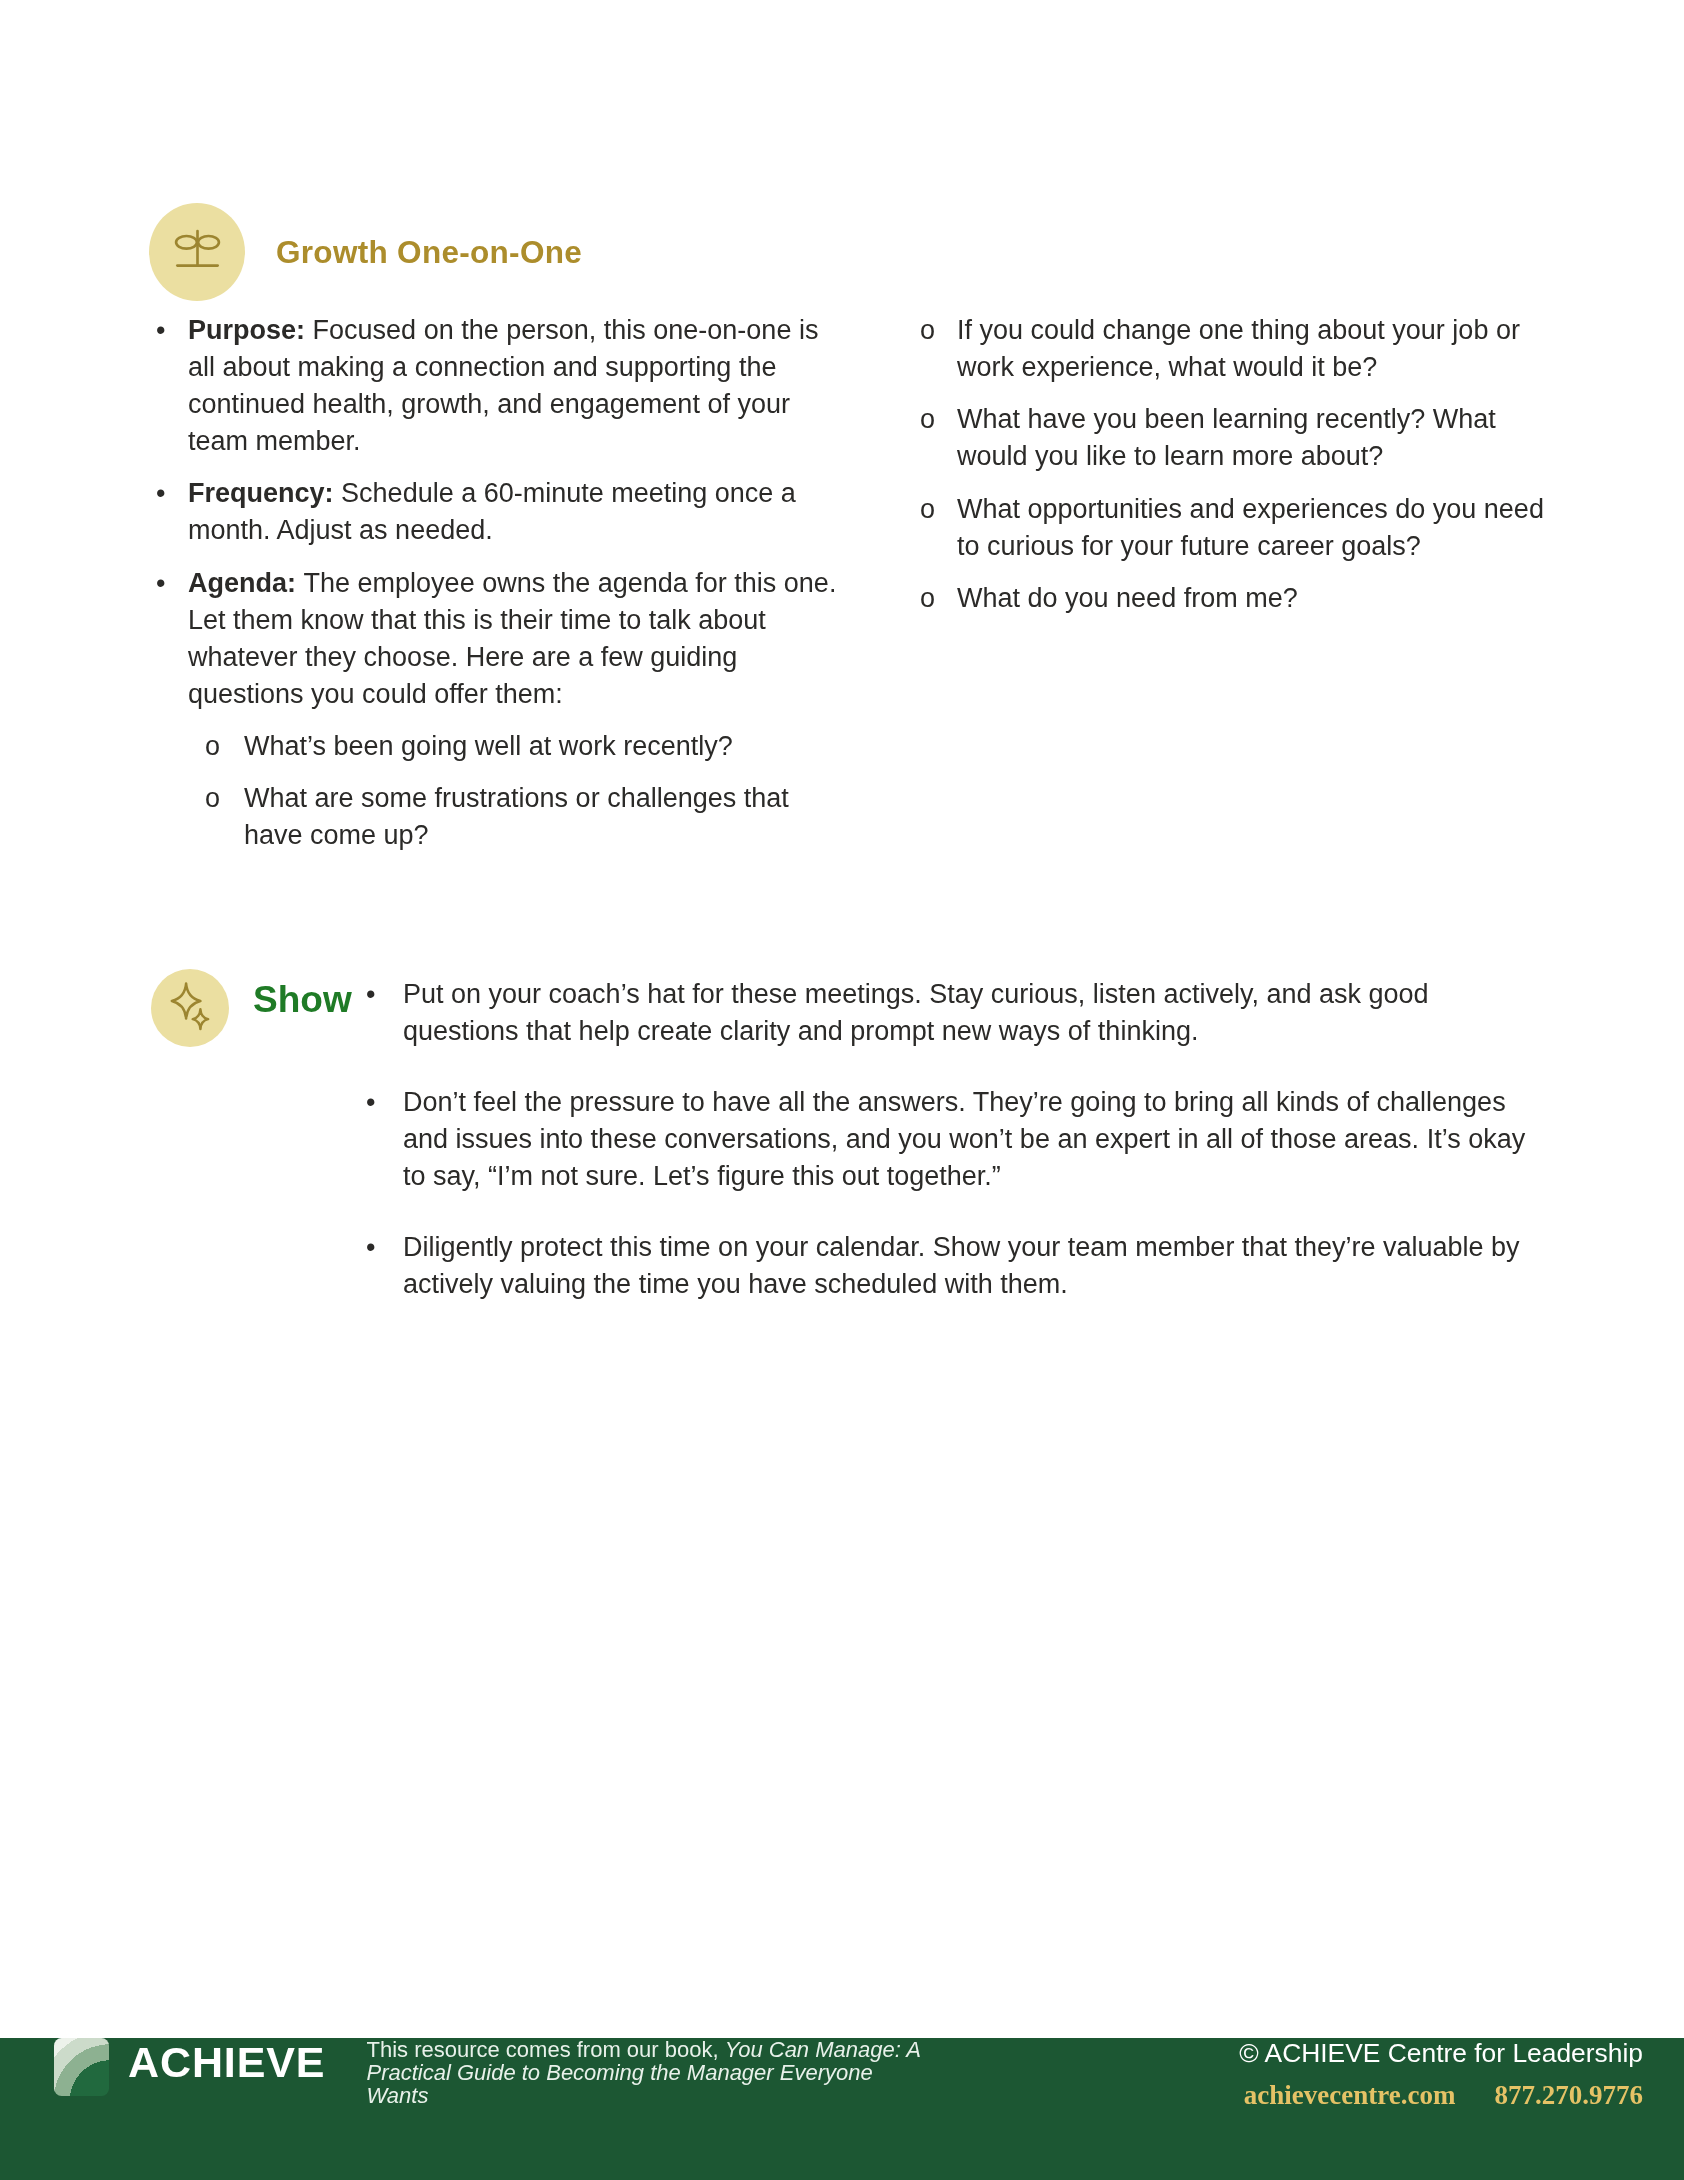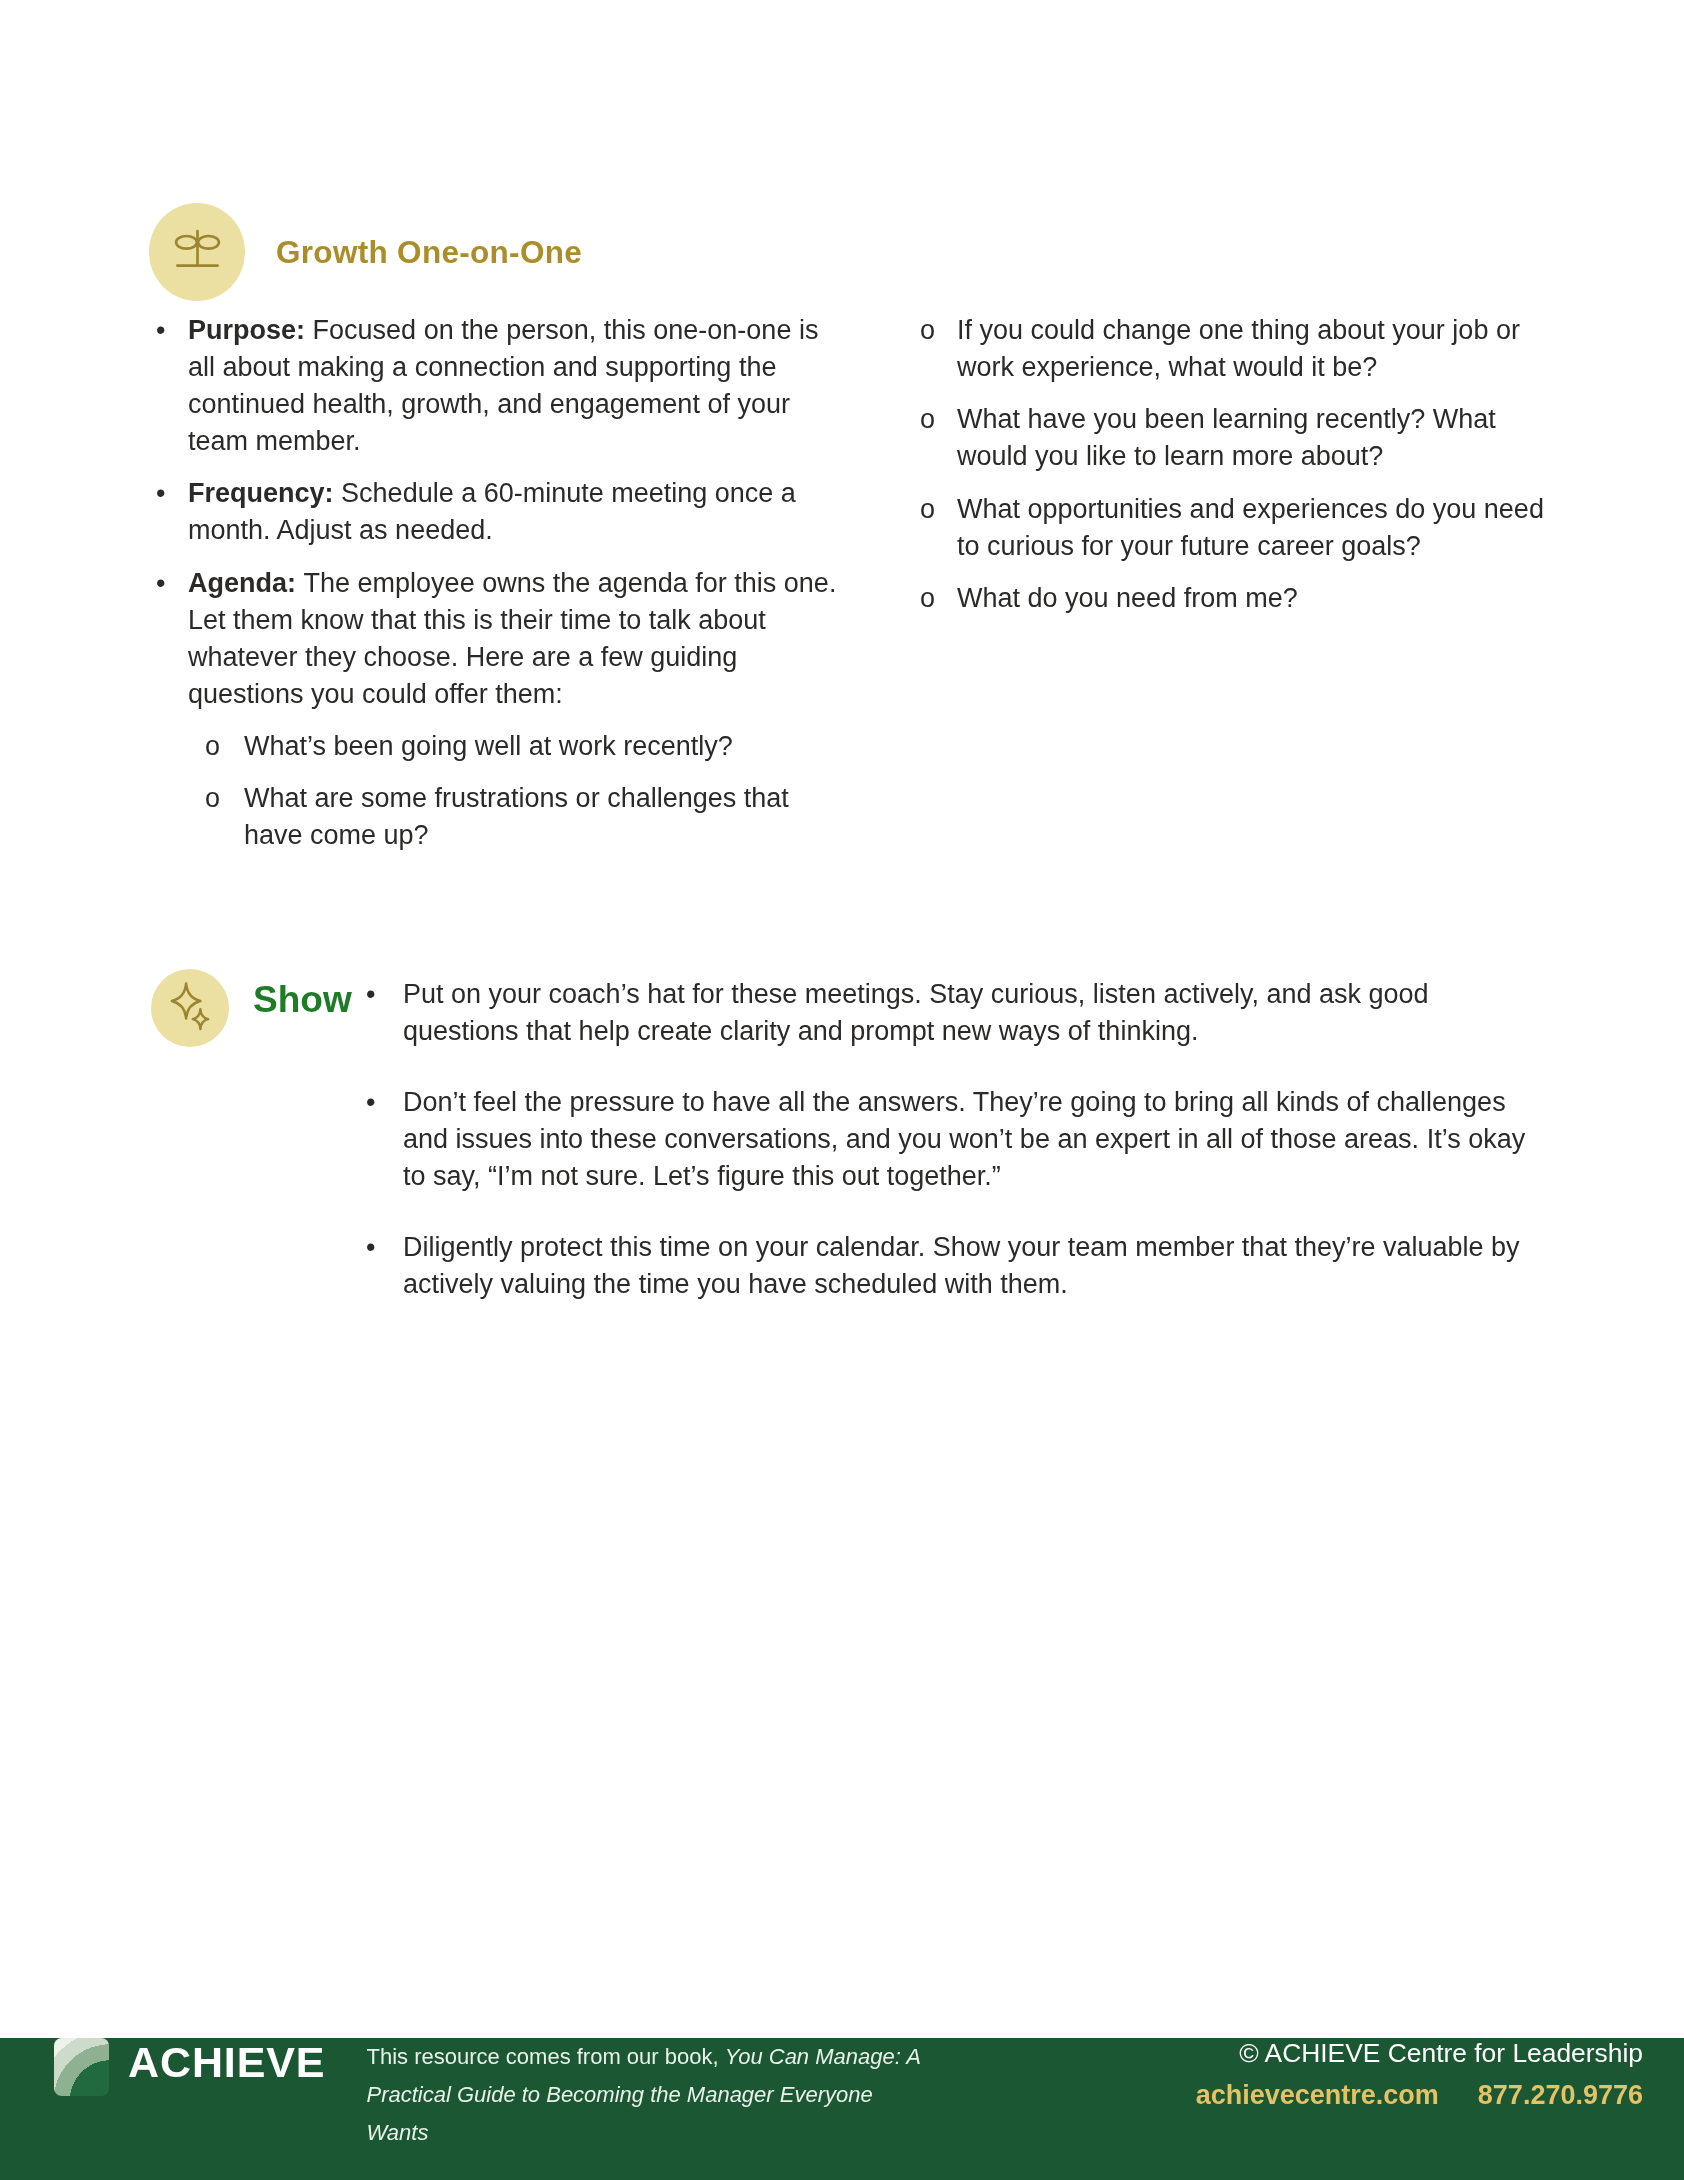--- a/index.html
+++ b/index.html
@@ -41,25 +41,25 @@
   .footer {
     position:absolute; left:0; top:2038px; width:1685px; height:142px;
     background:#1c5733; display:flex; 
   }
   .footer-logo {
     margin-left:54px; width:55px; height:58px; border-radius:7.7px; flex:0 0 55px;
     background: radial-gradient(circle at 102% 108%,
       #21693e 0 48%, #8db191 48% 67%, #ccdbca 67% 84%, #edf2eb 84% 100%);
   }
   .footer-brand { margin-left:19px; font-size:43px; font-weight:bold; color:#ffffff; letter-spacing:0.9px; }
-  .footer-source { margin-left:41px; width:562px; font-size:22px; line-height:38px; color:#e8f1ea; }
+  .footer-source { margin-left:41px; width:562px; font-size:22px; line-height:23px; color:#e8f1ea; }
   .footer-source .italic { font-style:italic; }
   .footer-right { margin-left:auto; margin-right:42px; text-align:right; }
   .footer-copyright { font-size:26.4px; color:#ffffff; margin-bottom:11px; }
-  .footer-contact { display:flex; gap:39px; justify-content:flex-end; font-size:27px; font-weight:bold; color:#e5c266; }
+  .footer-contact { display:flex; gap:39px; justify-content:flex-end; font-size:27px; font-weight:bold; color:#e5c266;font-family:Liberation Serif, serif; }
   .footer-contact a { color:#e5c266; text-decoration:none; }
 </style>
 </head>
 <body>
 
 <div class="page">
 
   <div class="header">
     <div class="icon-badge">
       <span>

